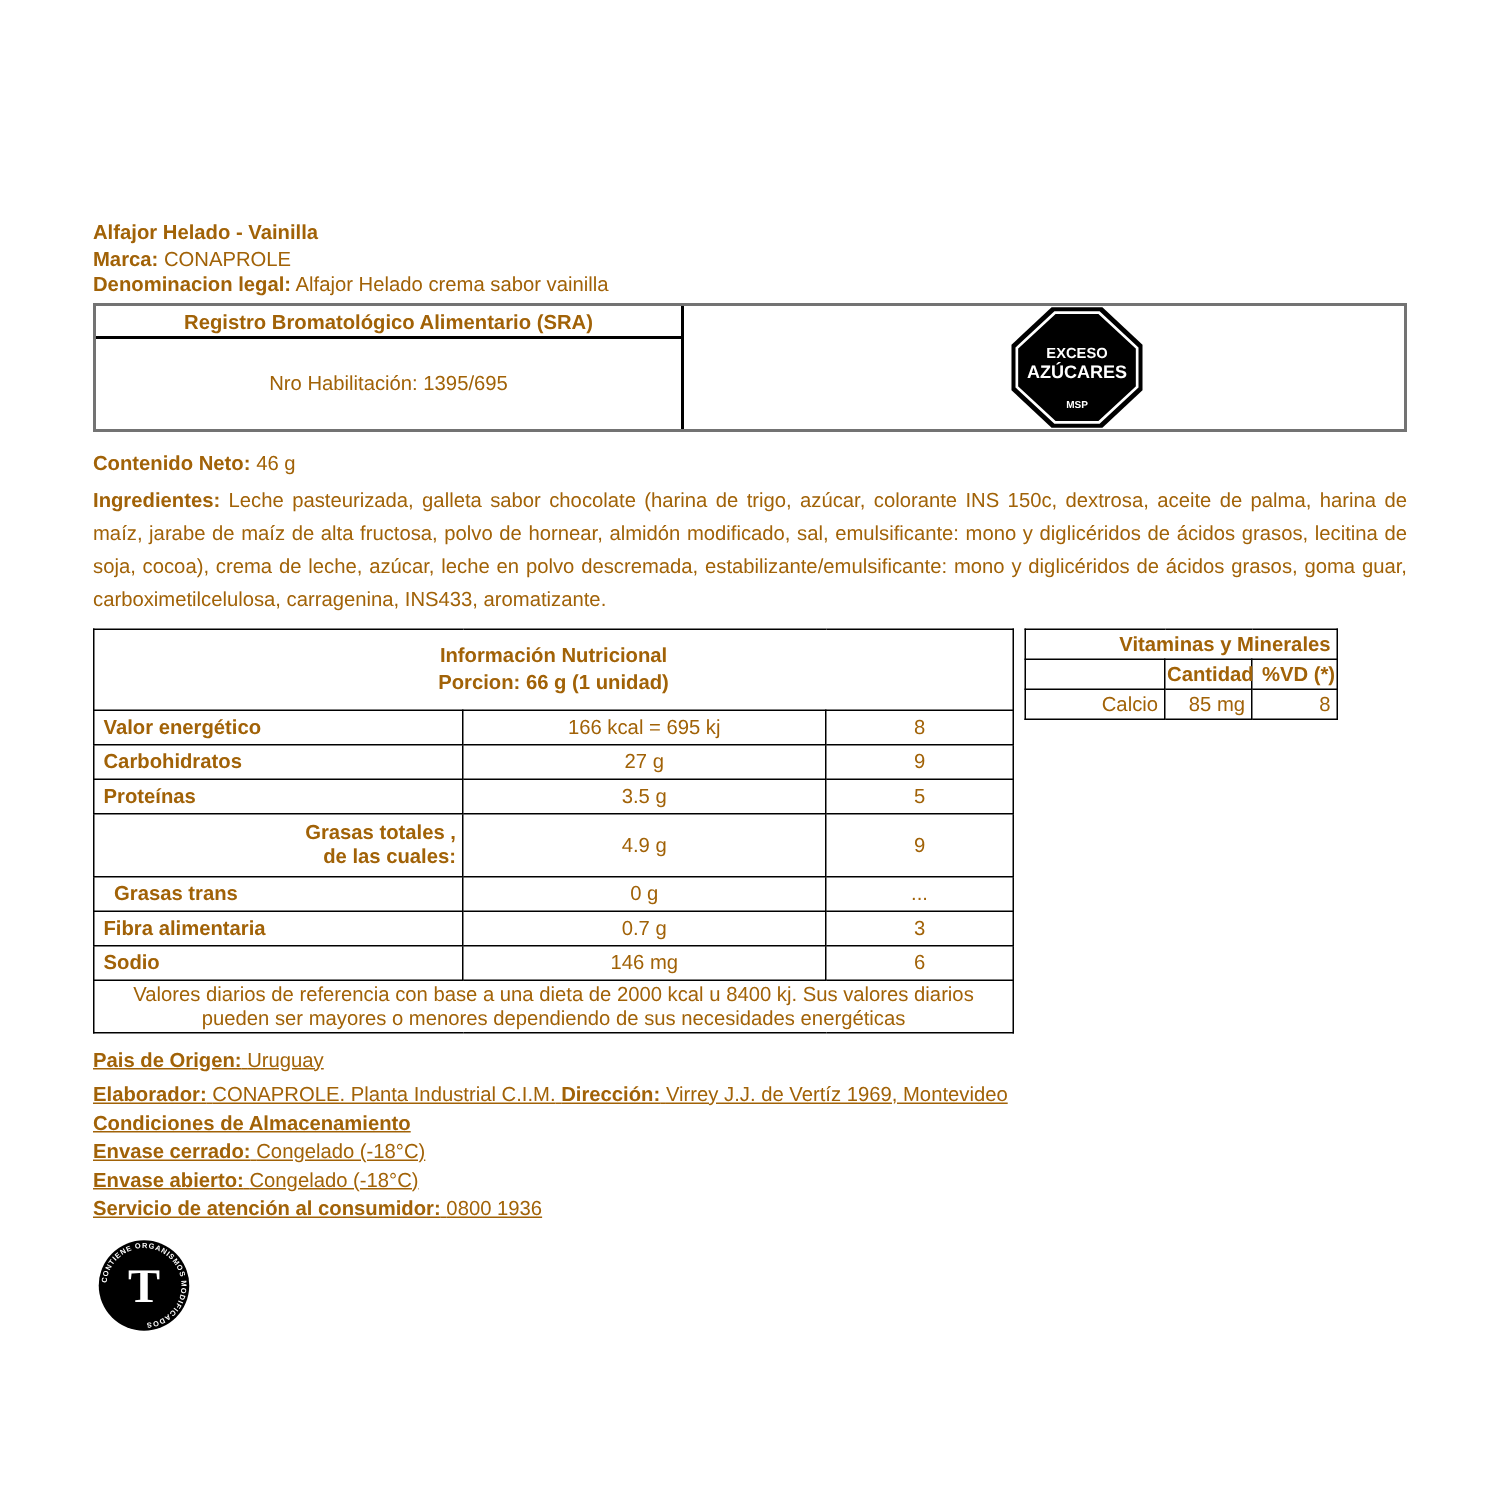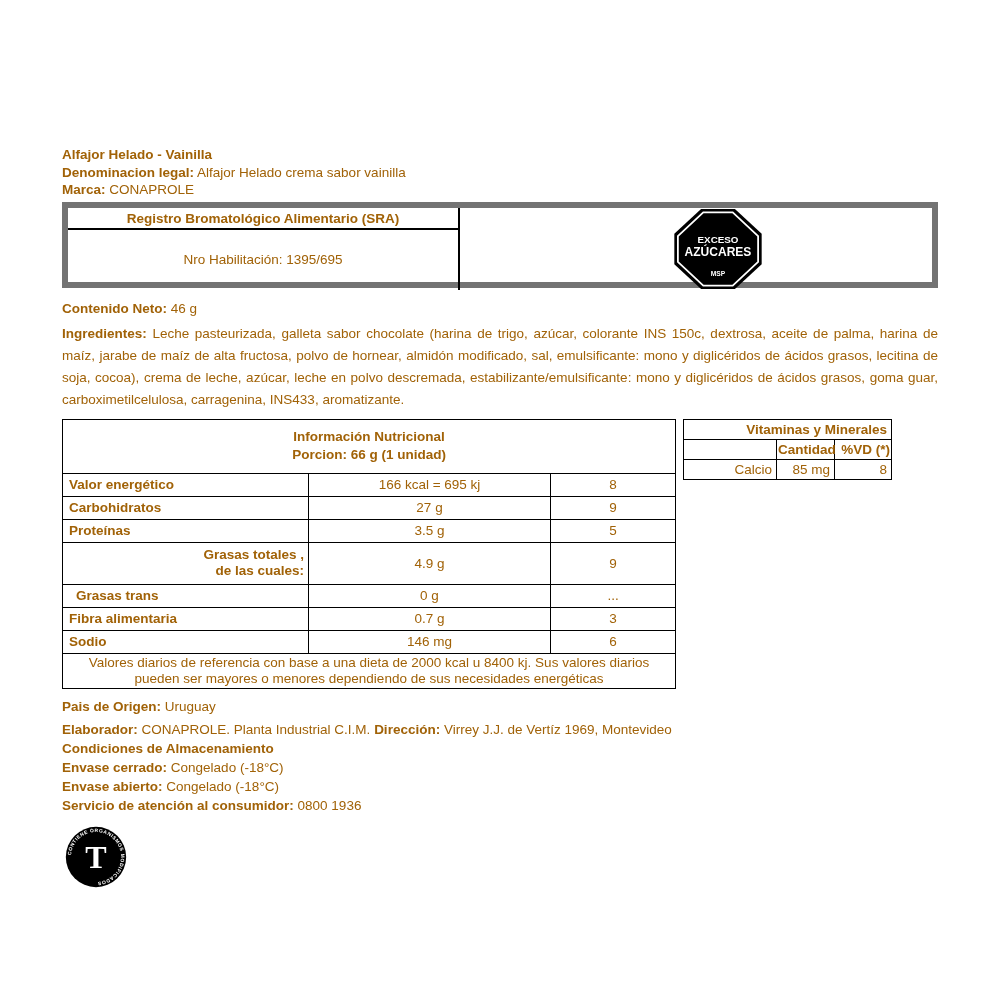--- a/index.html
+++ b/index.html
@@ -21,21 +21,21 @@
     width: 876px;
   }
   .b { font-weight: bold; }
   .title-block div { line-height: 17.5px; }
 
   
   .reg-table {
     margin-top: 3px;
     display: grid;
     grid-template-columns: 392px 1fr;
-    border: 6px solid #737373;
+    border: 2px solid #737373;
     height: 86px;
     gap: 44px;
   }
   .reg-left { border-right: 2px solid #000; display: flex; flex-direction: column; }
   .reg-header {
     border-bottom: 2px solid #000;
     text-align: center;
     font-weight: bold;
     padding: 3px 0 2px 0;
   }
@@ -70,41 +70,41 @@
 
   .vita { width: 208px; table-layout: fixed; }
   .vita col.c1 { width: 93px; }
   .vita col.c2 { width: 58px; }
   .vita col.c3 { width: 57px; }
   .vita td { height: 20px; text-align: right; }
   .vita .title-cell { font-weight: bold; }
   .vita .colhead { font-weight: bold; padding: 0 1px; }
 
   
-  .footer-block { margin-top: 9px; }
+  .footer-block { margin-top: 9px; text-decoration: underline; }
   .footer-block div { line-height: 18px; margin-bottom: 1px; }
   .footer-block .gap { margin-bottom: 5px; }
 
   .gmo { margin-top: 9px; margin-left: 1px; }
 </style>
 </head>
 <body>
 
 <div class="page">
   <div class="content">
 
     <div class="title-block">
       <div class="b">Alfajor Helado - Vainilla</div>
       <div>
+        <span class="b">Marca:</span>
+        <span>CONAPROLE</span>
+      </div>
+      <div>
         <span class="b">Denominacion legal:</span>
         <span>Alfajor Helado crema sabor vainilla</span>
-      </div>
-      <div>
-        <span class="b">Marca:</span>
-        <span>CONAPROLE</span>
       </div>
     </div>
 
     <div class="reg-table">
       <div class="reg-left">
         <div class="reg-header">Registro Bromatológico Alimentario (SRA)</div>
         <div class="reg-body">Nro Habilitación: 1395/695</div>
       </div>
       <div class="reg-right">
 

